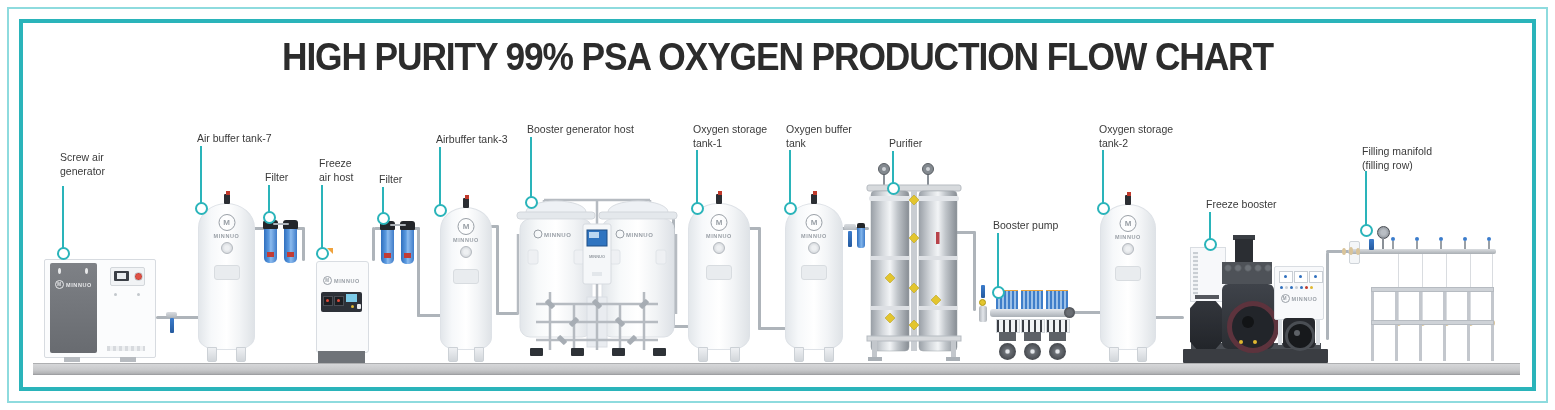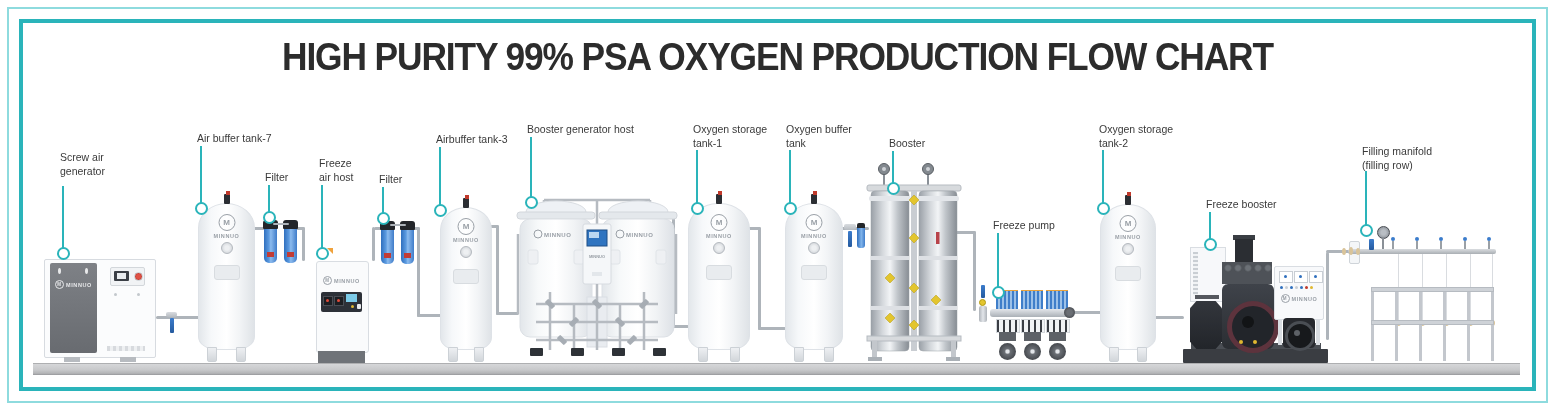--- a/index.html
+++ b/index.html
@@ -94,25 +94,25 @@
   <div class="lbl" style="left:693px;top:123px">Oxygen storage
 tank-1</div>
   <div class="lead" style="left:696px;top:150px;height:53px"></div>
   <div class="ring" style="left:691px;top:202px"></div>
 
   <div class="lbl" style="left:786px;top:123px">Oxygen buffer
 tank</div>
   <div class="lead" style="left:789px;top:150px;height:53px"></div>
   <div class="ring" style="left:784px;top:202px"></div>
 
-  <div class="lbl" style="left:889px;top:137px">Booster</div>
+  <div class="lbl" style="left:889px;top:137px">Purifier</div>
   <div class="lead" style="left:892px;top:151px;height:32px"></div>
   <div class="ring" style="left:887px;top:182px"></div>
 
-  <div class="lbl" style="left:993px;top:219px">Freeze pump</div>
+  <div class="lbl" style="left:993px;top:219px">Booster pump</div>
   <div class="lead" style="left:997px;top:233px;height:54px"></div>
   <div class="ring" style="left:992px;top:286px"></div>
 
   <div class="lbl" style="left:1099px;top:123px">Oxygen storage
 tank-2</div>
   <div class="lead" style="left:1102px;top:150px;height:53px"></div>
   <div class="ring" style="left:1097px;top:202px"></div>
 
   <div class="lbl" style="left:1206px;top:198px">Freeze booster</div>
   <div class="lead" style="left:1209px;top:212px;height:27px"></div>

